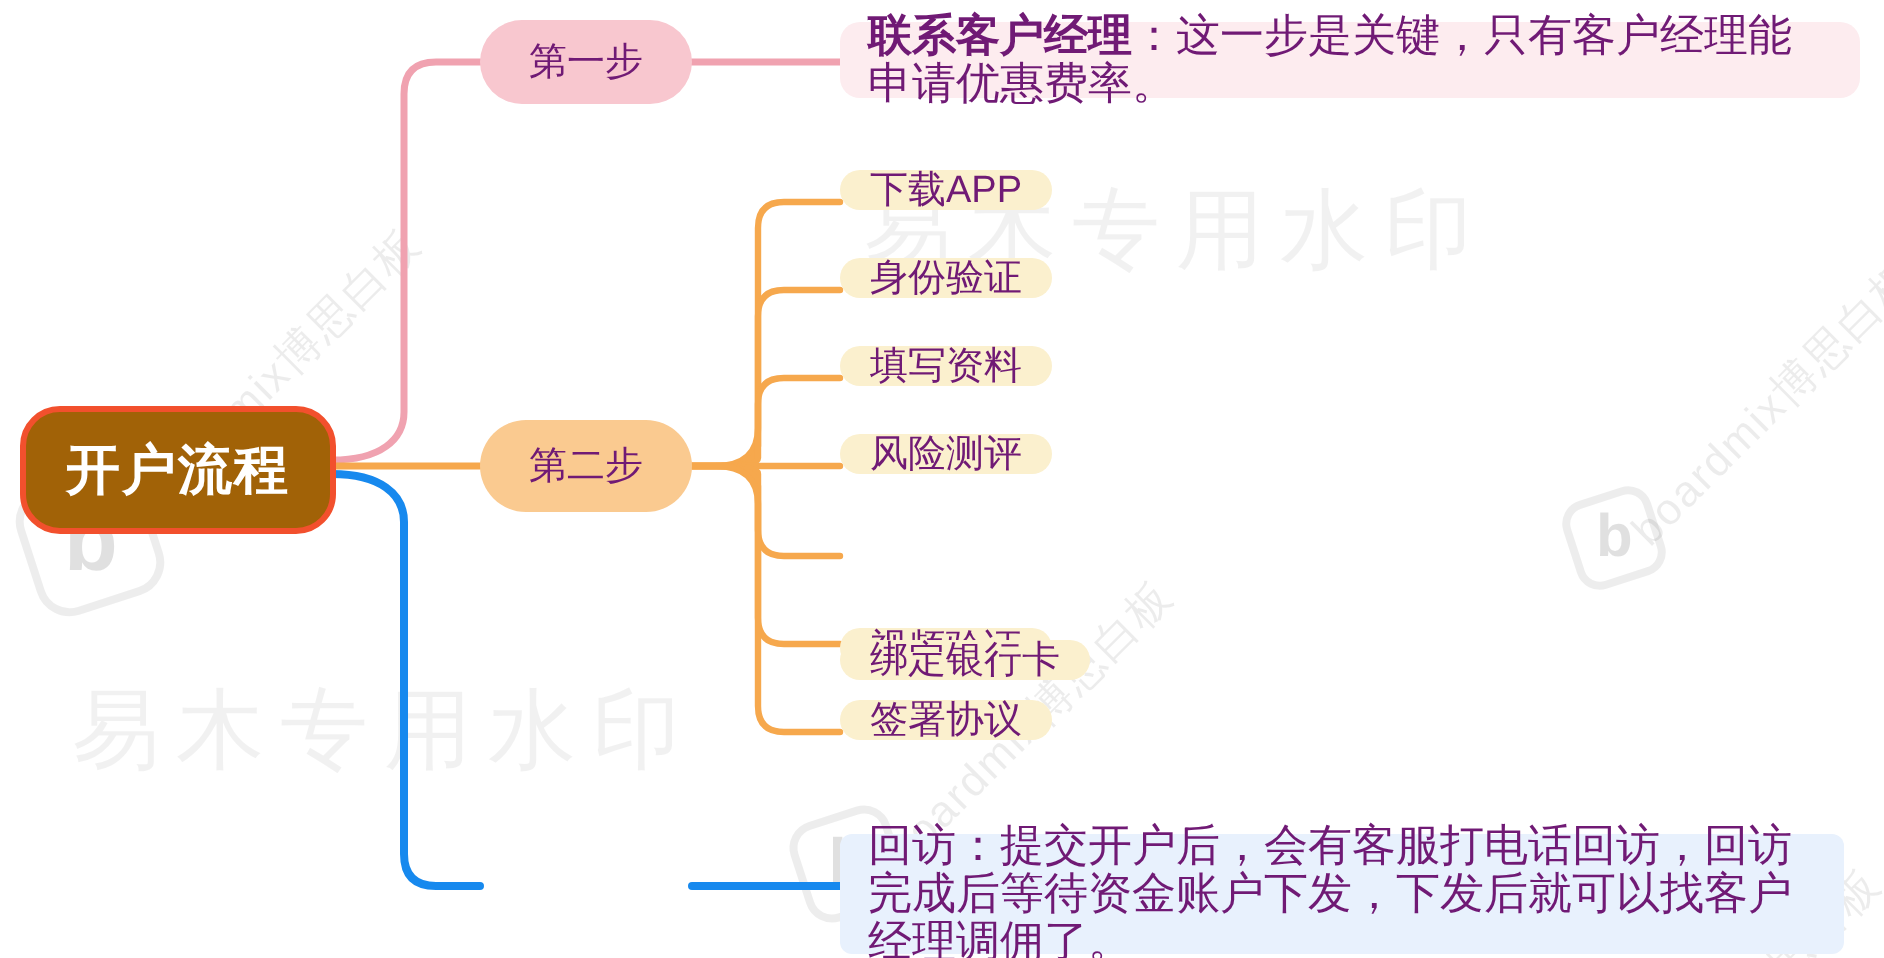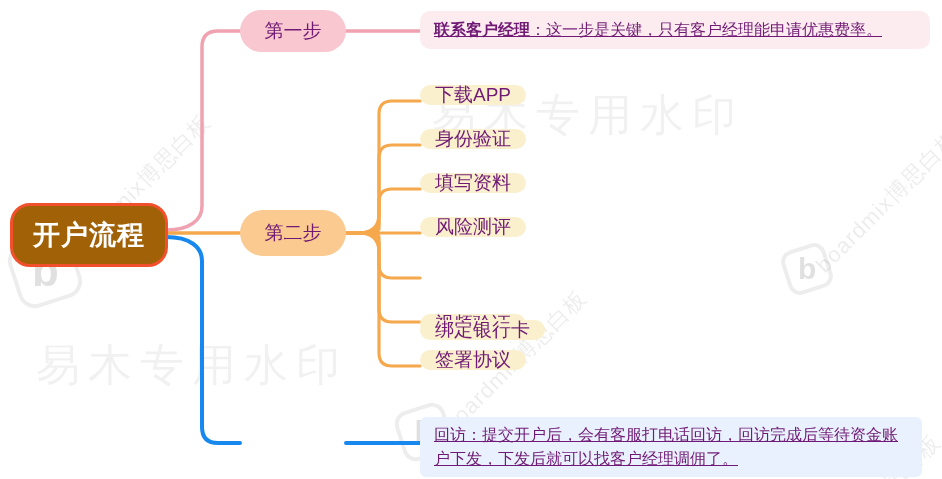--- a/index.html
+++ b/index.html
@@ -36,21 +36,21 @@
   .node-step { width: 106px; font-size: 19px; }
   .node-step1 { left: 240px; top: 10px;  height: 42px; background: #F8C7CF; border-radius: 21px; }
   .node-step2 { left: 240px; top: 210px; height: 46px; background: #FACA90; border-radius: 23px; }
   .node-step3 { left: 240px; top: 422px; height: 42px; background: #C9DBF9; border-radius: 21px; }
   .node-child {
     left: 420px; height: 20px; padding: 0 15px;
     background: #FBF0CE; border-radius: 16px; font-size: 19px;
   }
   .node-note {
     justify-content: flex-start; padding: 0 14px;
-    font-size: 16px; line-height: 24px; white-space: normal; text-decoration: underline;
+    font-size: 22px; line-height: 24px; white-space: normal;
   }
   .node-note1 { left: 420px; top: 11px; width: 510px; height: 38px; background: #FDECEF; border-radius: 10px; }
   .node-note3 { left: 420px; top: 417px; width: 502px; height: 60px; background: #E8F1FD; border-radius: 6px; }
   .lead-bold { font-weight: 700; }
 </style>
 </head>
 <body>
 
 <div id="canvas">
 

